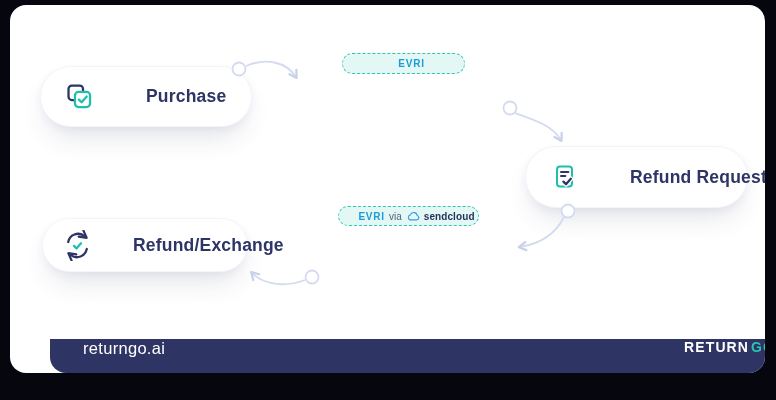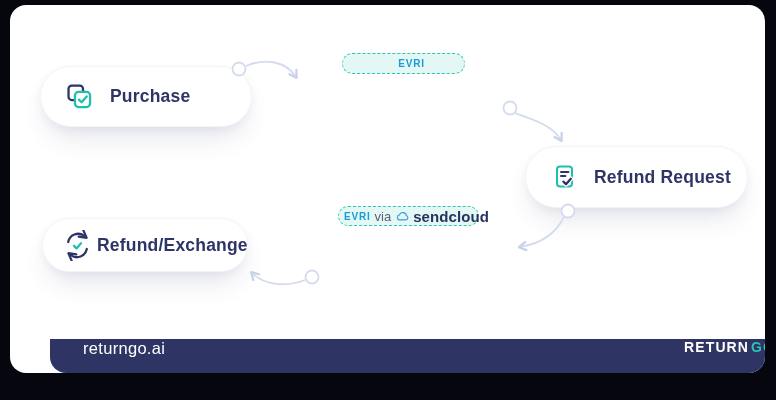--- a/index.html
+++ b/index.html
@@ -32,20 +32,21 @@
     border-radius: 999px;
     box-shadow: 0 16px 28px -8px rgba(46,53,102,0.14), 0 3px 8px rgba(46,53,102,0.05);
     z-index: 2;
     white-space: nowrap;
   }
   .pill .label {
     color: #2e3566;
     font-weight: 700;
     font-size: 17.5px;
     letter-spacing: 0.2px;
+    margin-left: 36px;
   }
   .pill .step-icon { flex: 0 0 auto; display: flex; }
 
   .pill-purchase       { left: 30px;  top: 61px;  width: 212px; height: 61px; }
   .pill-delivery       { left: 288px; top: 63px;  width: 215px; height: 56px; }
   .pill-return-request { left: 515px; top: 141px; width: 223px; height: 62px; }
   .pill-return-shipment{ left: 288px; top: 217px; width: 213px; height: 54px; }
   .pill-refund         { left: 32px;  top: 213px; width: 206px; height: 54px; padding-left: 19px; gap: 4px; }
 
   
@@ -62,22 +63,22 @@
   }
   .badge-delivery { left: 332px; top: 48px; width: 123px; height: 21px; }
   .badge-shipment { left: 328px; top: 201px; width: 141px; height: 20px; }
   .badge .evri {
     color: #1d9bd8;
     font-weight: 700;
     font-size: 10px;
     letter-spacing: 0.8px;
     margin-left: 16px;
   }
-  .badge .via { color: #596078; font-size: 13px; font-weight: 400; }
-  .badge .sendcloud { color: #27335f; font-size: 15px; font-weight: 700; letter-spacing: 0.1px; }
+  .badge .via { color: #596078; font-size: 10px; font-weight: 400; }
+  .badge .sendcloud { color: #27335f; font-size: 10px; font-weight: 700; letter-spacing: 0.1px; }
   .badge .cloud { display: flex; margin-left: 1px; }
 
   
   .connectors {
     position: absolute; inset: 0;
     z-index: 5;
     pointer-events: none;
   }
 
   

